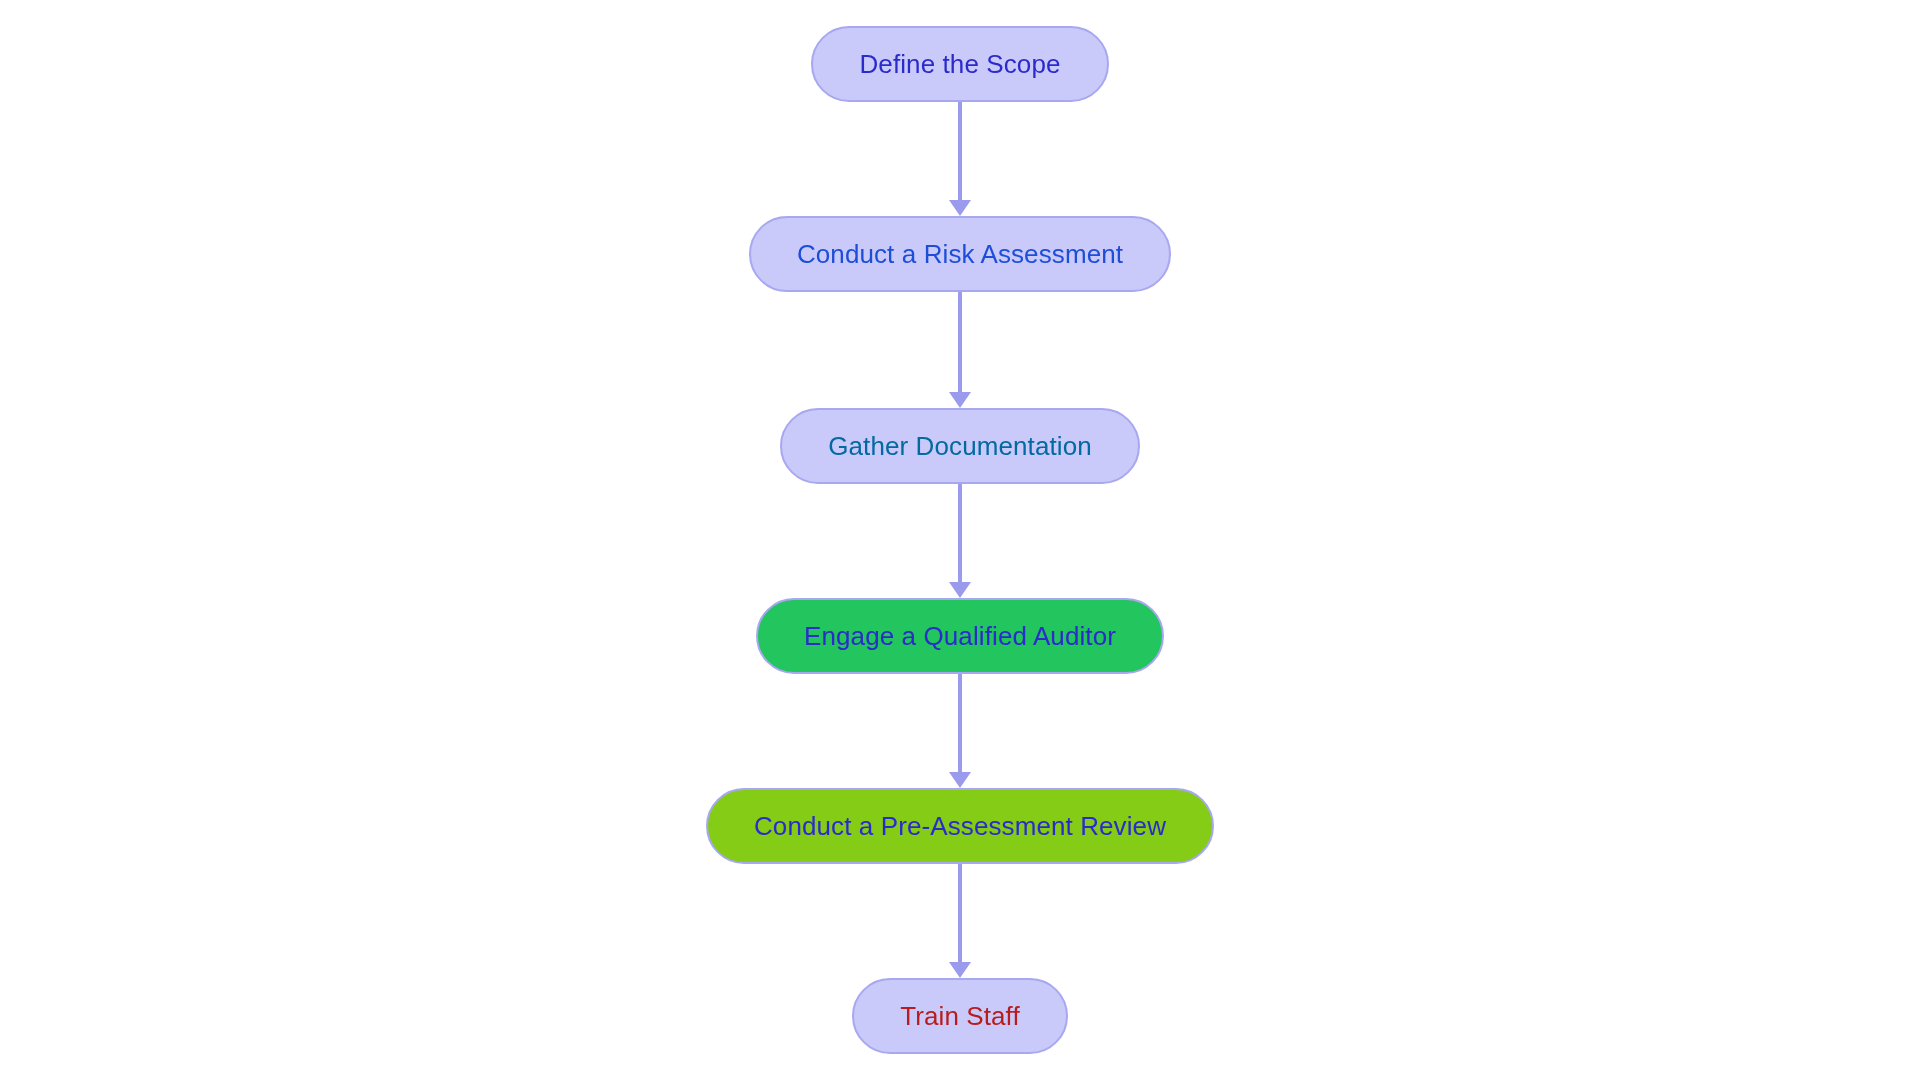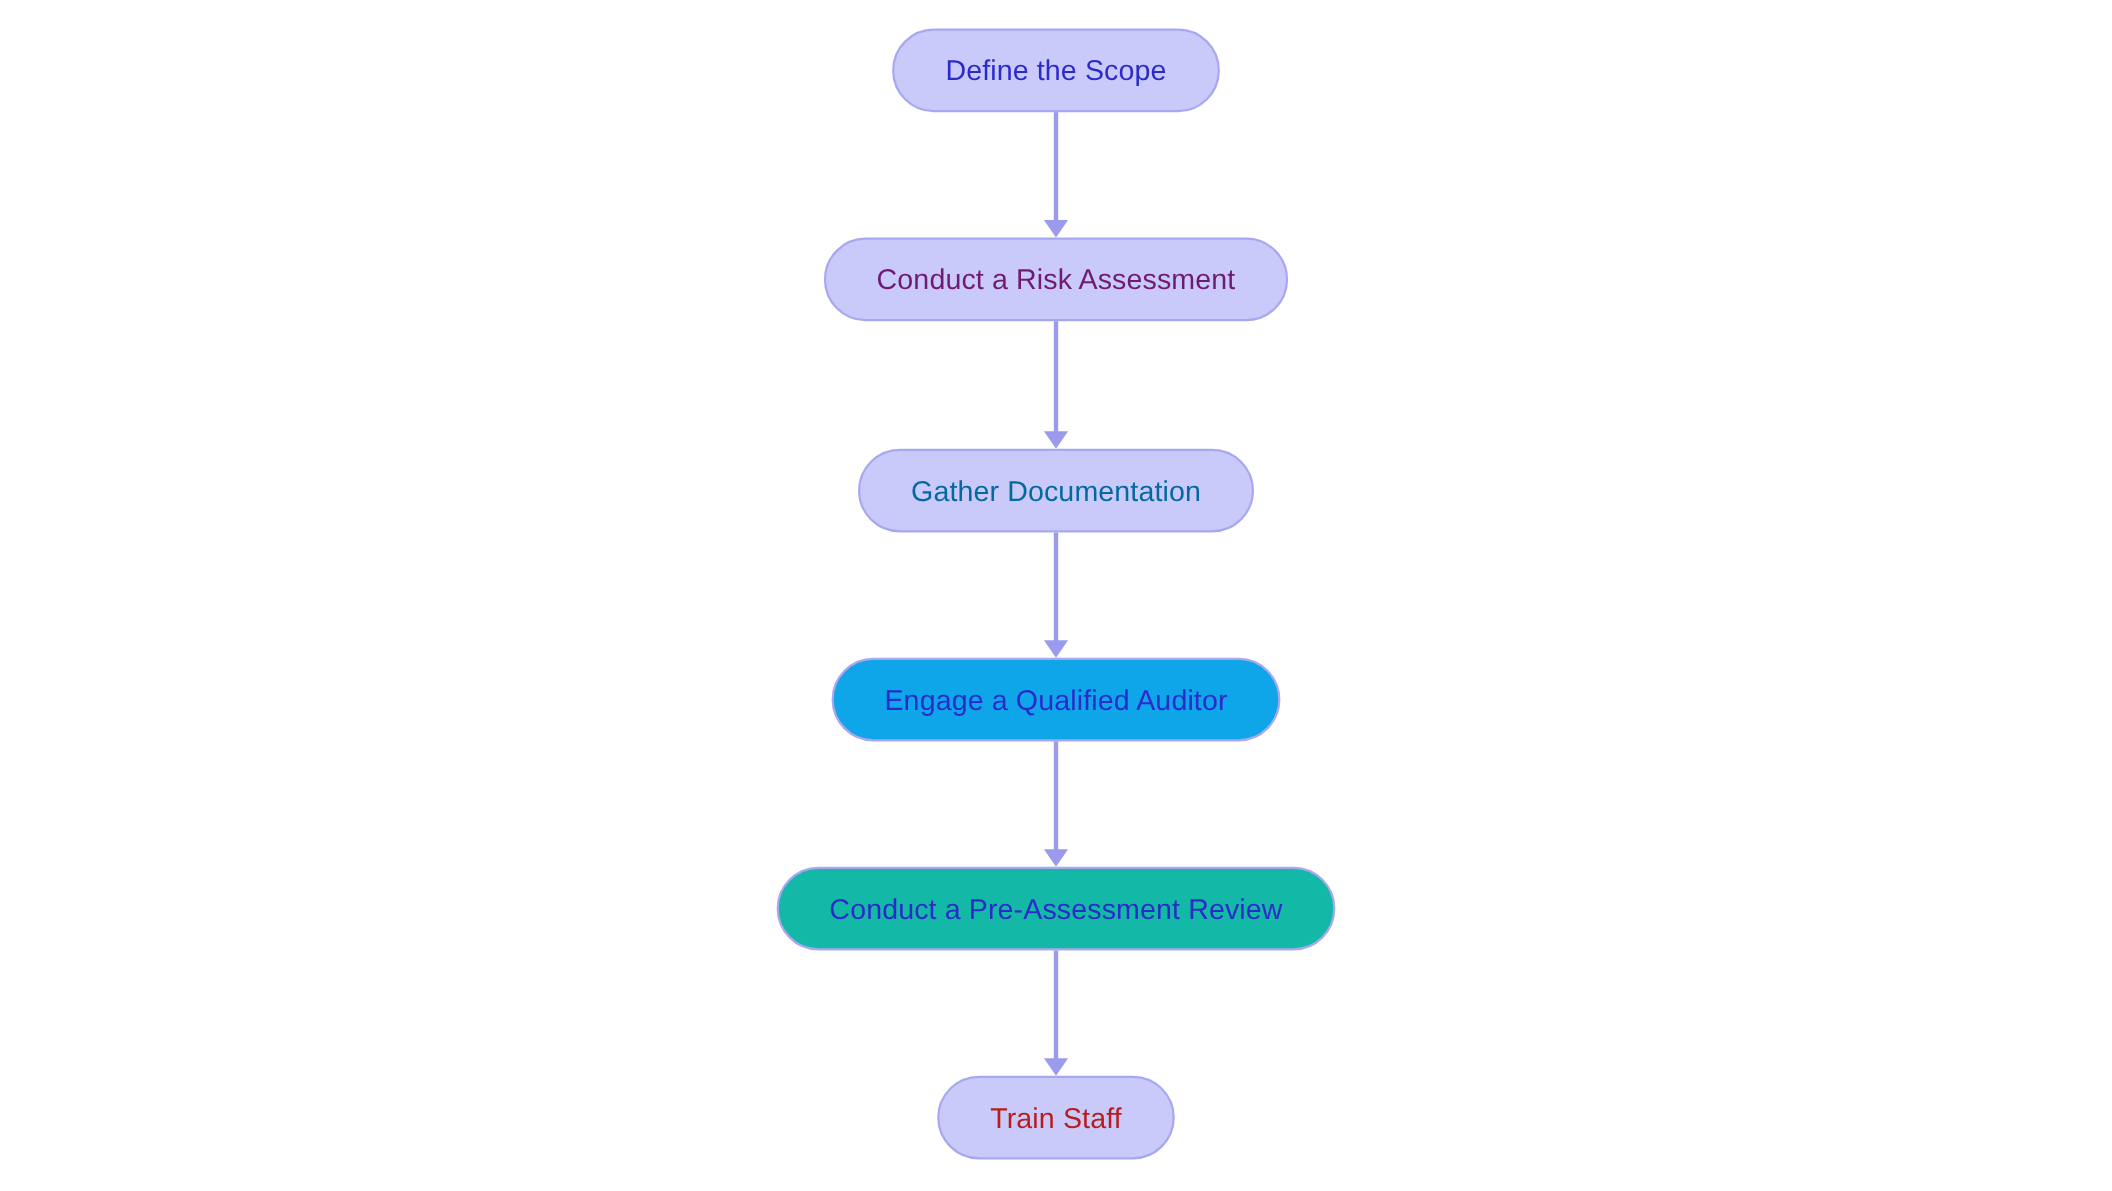--- a/index.html
+++ b/index.html
@@ -93,42 +93,42 @@
 
     <div class="spacer-top"></div>
 
     <div class="node" style="background: rgb(201, 201, 250); border-color: rgb(168, 168, 240); color: rgb(43, 43, 204);">Define the Scope</div>
 
     <div class="connector gap-0">
       <div class="stem" style="background: rgb(155, 155, 238);"></div>
       <div class="head" style="border-top-color: rgb(155, 155, 238);"></div>
     </div>
 
-    <div class="node" style="background: rgb(201, 201, 250); border-color: rgb(168, 168, 240); color: #701a75;">Conduct a Risk Assessment</div>
+    <div class="node" style="background: rgb(201, 201, 250); border-color: rgb(168, 168, 240); color: #1d4ed8;">Conduct a Risk Assessment</div>
 
     <div class="connector gap-1">
       <div class="stem" style="background: rgb(155, 155, 238);"></div>
       <div class="head" style="border-top-color: rgb(155, 155, 238);"></div>
     </div>
 
     <div class="node" style="background: rgb(201, 201, 250); border-color: rgb(168, 168, 240); color: #0369a1;">Gather Documentation</div>
 
     <div class="connector gap-2">
       <div class="stem" style="background: rgb(155, 155, 238);"></div>
       <div class="head" style="border-top-color: rgb(155, 155, 238);"></div>
     </div>
 
-    <div class="node" style="background: #0ea5e9; border-color: rgb(168, 168, 240); color: rgb(43, 43, 204);">Engage a Qualified Auditor</div>
+    <div class="node" style="background: #22c55e; border-color: rgb(168, 168, 240); color: rgb(43, 43, 204);">Engage a Qualified Auditor</div>
 
     <div class="connector gap-3">
       <div class="stem" style="background: rgb(155, 155, 238);"></div>
       <div class="head" style="border-top-color: rgb(155, 155, 238);"></div>
     </div>
 
-    <div class="node" style="background: #14b8a6; border-color: rgb(168, 168, 240); color: rgb(43, 43, 204);">Conduct a Pre-Assessment Review</div>
+    <div class="node" style="background: #84cc16; border-color: rgb(168, 168, 240); color: rgb(43, 43, 204);">Conduct a Pre-Assessment Review</div>
 
     <div class="connector gap-4">
       <div class="stem" style="background: rgb(155, 155, 238);"></div>
       <div class="head" style="border-top-color: rgb(155, 155, 238);"></div>
     </div>
 
     <div class="node" style="background: rgb(201, 201, 250); border-color: rgb(168, 168, 240); color: #b91c1c;">Train Staff</div>
 
   </div>
 </div>

